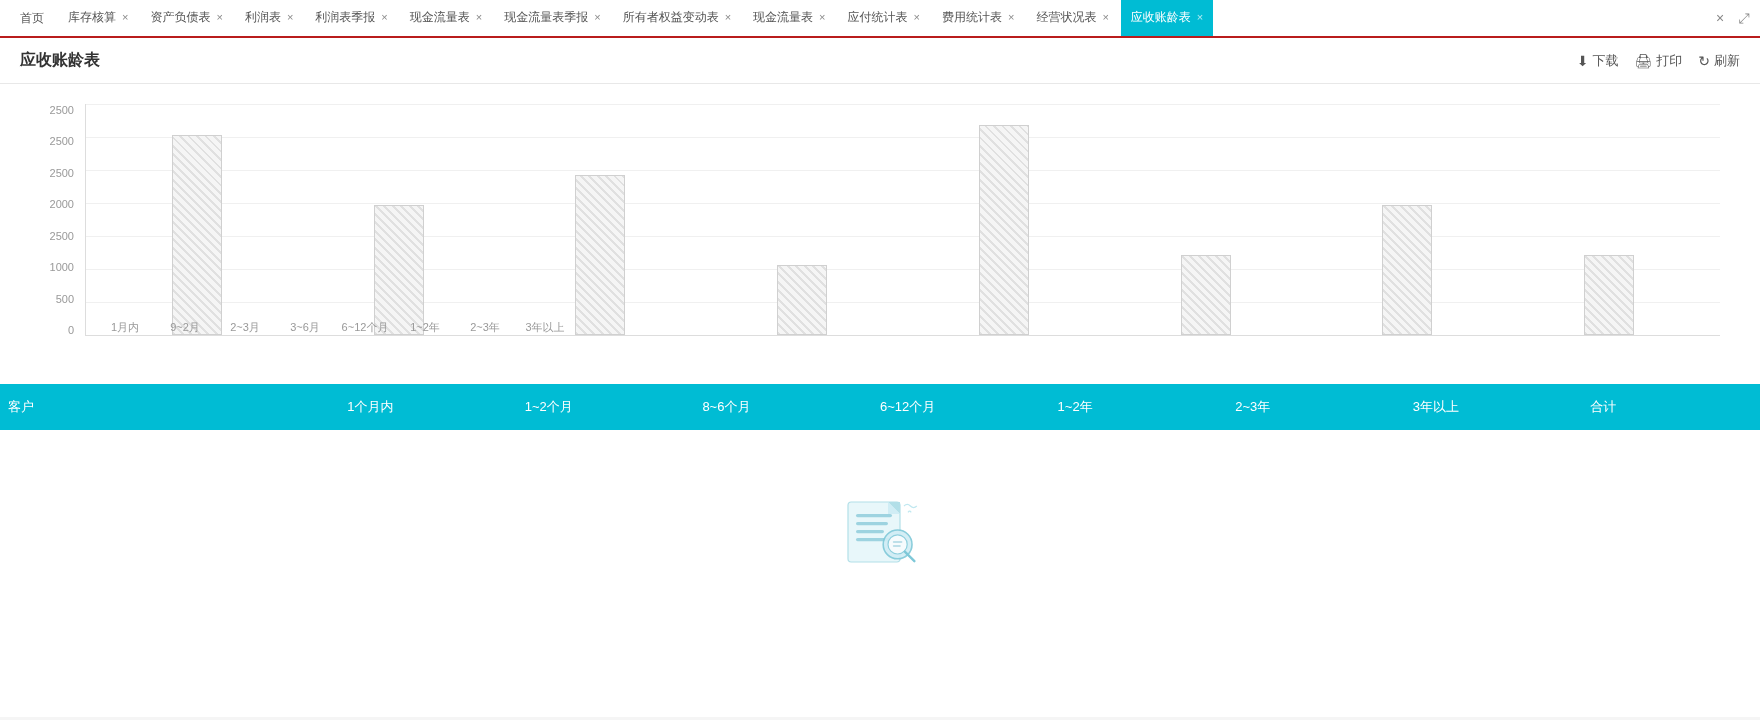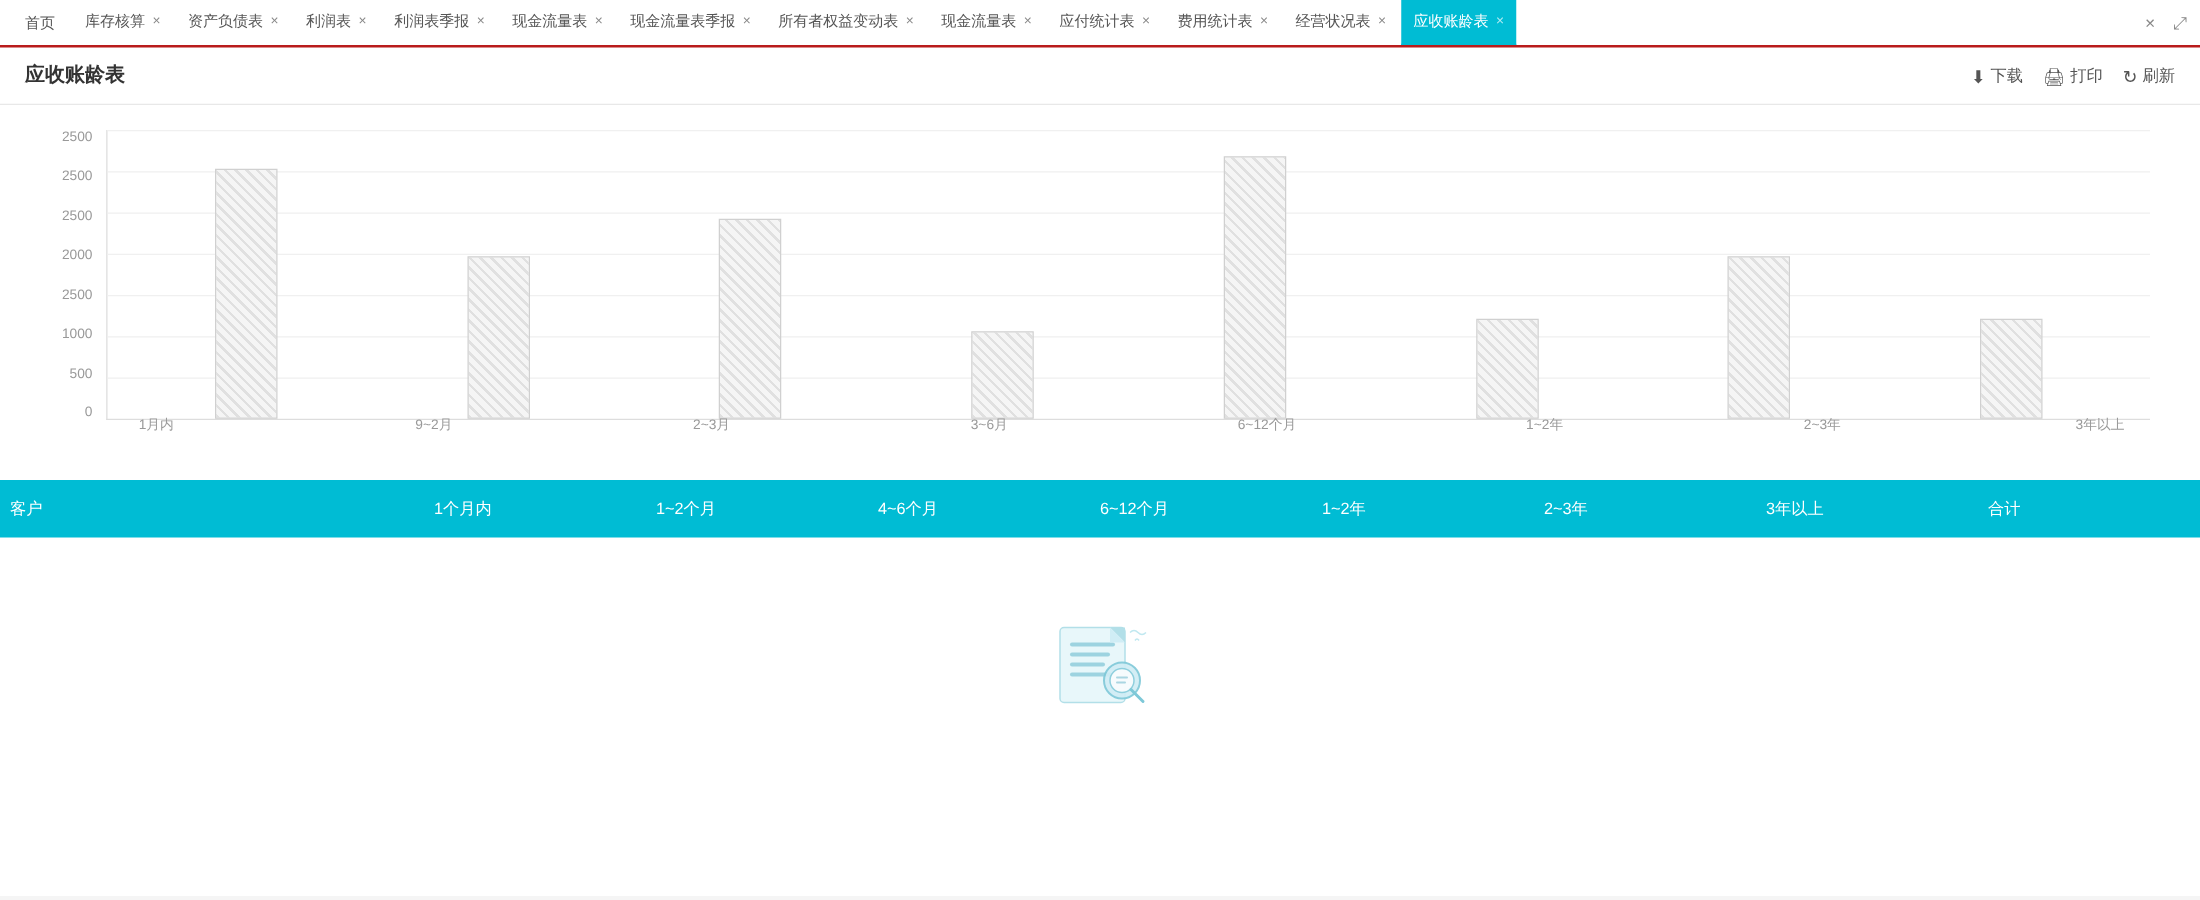--- a/index.html
+++ b/index.html
@@ -298,38 +298,38 @@
           <div style="display:flex;flex-direction:column;align-items:center;">
             <div class="bar" style="height: 130px;"></div>
           </div>
 
           <div style="display:flex;flex-direction:column;align-items:center;">
             <div class="bar" style="height: 80px;"></div>
           </div>
         </div>
       </div>
 
-      <div style="position: absolute; left: 55px; right: 10px; bottom: 4px; height: 28px; display: flex; padding: 0 10px; justify-content: space-between;">
+      <div style="position: absolute; left: 55px; right: 10px; bottom: 16px; height: 28px; display: flex; padding: 0 10px; justify-content: flex-start;">
         <span class="x-label">1月内</span>
         <span class="x-label">9~2月</span>
         <span class="x-label">2~3月</span>
         <span class="x-label">3~6月</span>
         <span class="x-label">6~12个月</span>
         <span class="x-label">1~2年</span>
         <span class="x-label">2~3年</span>
         <span class="x-label">3年以上</span>
       </div>
     </div>
   </div>
 
   <div class="table-header">
     <div class="th-cell customer">客户</div>
     <div class="th-cell">1个月内</div>
     <div class="th-cell">1~2个月</div>
-    <div class="th-cell">4~6个月</div>
+    <div class="th-cell">8~6个月</div>
     <div class="th-cell">6~12个月</div>
     <div class="th-cell">1~2年</div>
     <div class="th-cell">2~3年</div>
     <div class="th-cell">3年以上</div>
     <div class="th-cell">合计</div>
   </div>
 
   <div class="empty-state">
     <svg class="doc-svg" viewBox="0 0 120 100" xmlns="http://www.w3.org/2000/svg">
 

